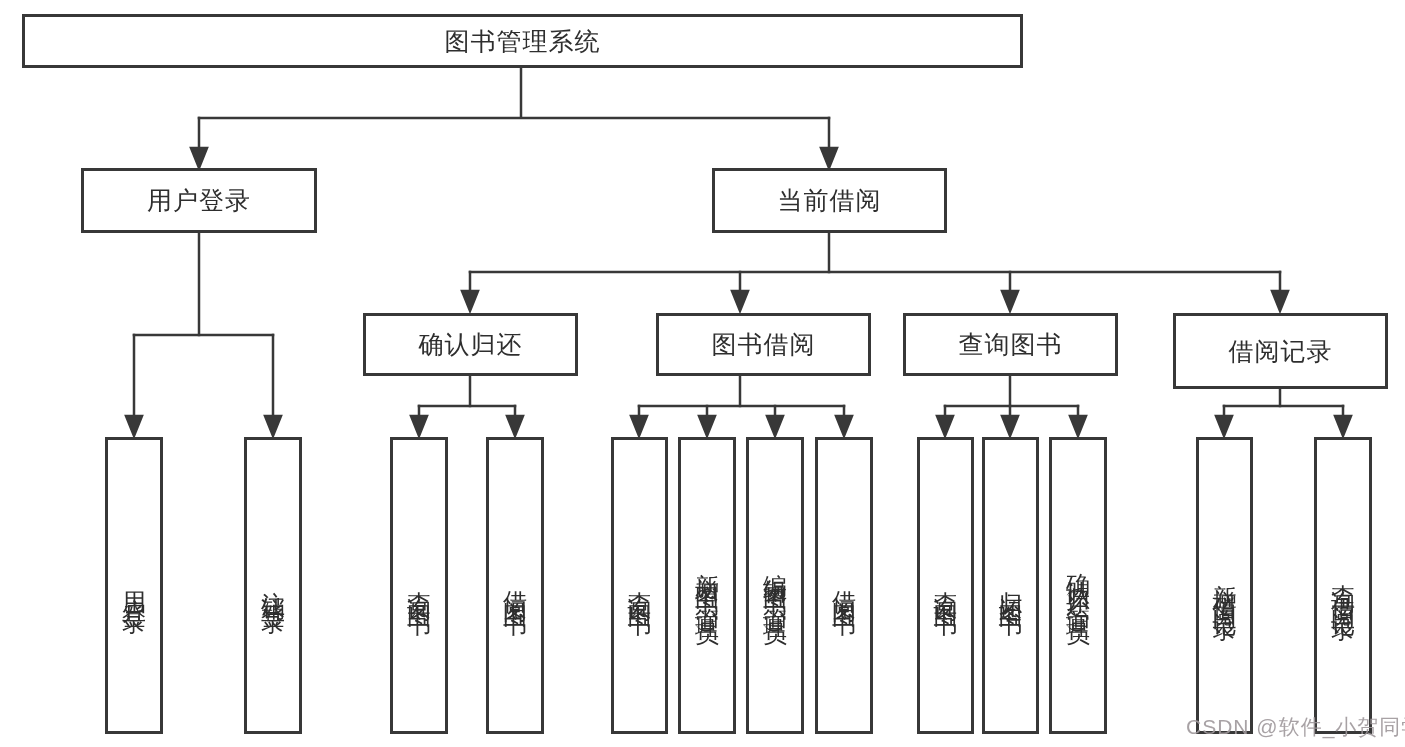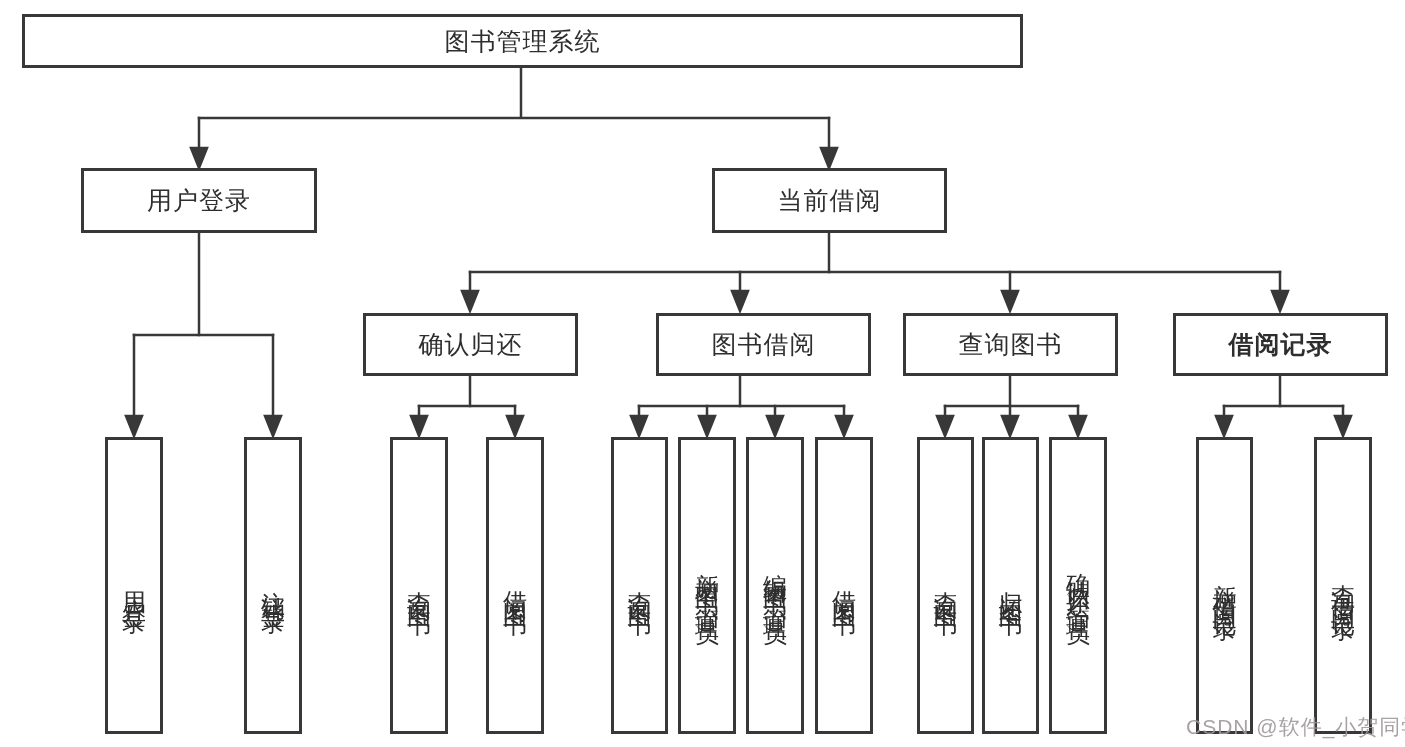--- a/index.html
+++ b/index.html
@@ -99,21 +99,21 @@
   </svg>
 
   <div class="node" style="left:22px; top:14px; width:1001px; height:54px;">图书管理系统</div>
 
   <div class="node" style="left:81px; top:168px; width:236px; height:65px;">用户登录</div>
   <div class="node" style="left:712px; top:168px; width:235px; height:65px;">当前借阅</div>
 
   <div class="node" style="left:363px; top:313px; width:215px; height:63px;">确认归还</div>
   <div class="node" style="left:656px; top:313px; width:215px; height:63px;">图书借阅</div>
   <div class="node" style="left:903px; top:313px; width:215px; height:63px;">查询图书</div>
-  <div class="node" style="left:1173px; top:313px; width:215px; height:63px;font-weight:bold;">借阅记录</div>
+  <div class="node" style="left:1173px; top:313px; width:215px; height:76px;">借阅记录</div>
 
   <div class="node leaf" style="left:105px; top:437px; width:58px; height:297px;">用户登录</div>
   <div class="node leaf" style="left:244px; top:437px; width:58px; height:297px;">注销登录</div>
 
   <div class="node leaf" style="left:390px; top:437px; width:58px; height:297px;">查询图书</div>
   <div class="node leaf" style="left:486px; top:437px; width:58px; height:297px;">借阅图书</div>
 
   <div class="node leaf" style="left:611px; top:437px; width:57px; height:297px;">查询图书</div>
   <div class="node leaf" style="left:678px; top:437px; width:58px; height:297px;">新增图书（管理员）</div>
   <div class="node leaf" style="left:746px; top:437px; width:58px; height:297px;">编辑图书（管理员）</div>

